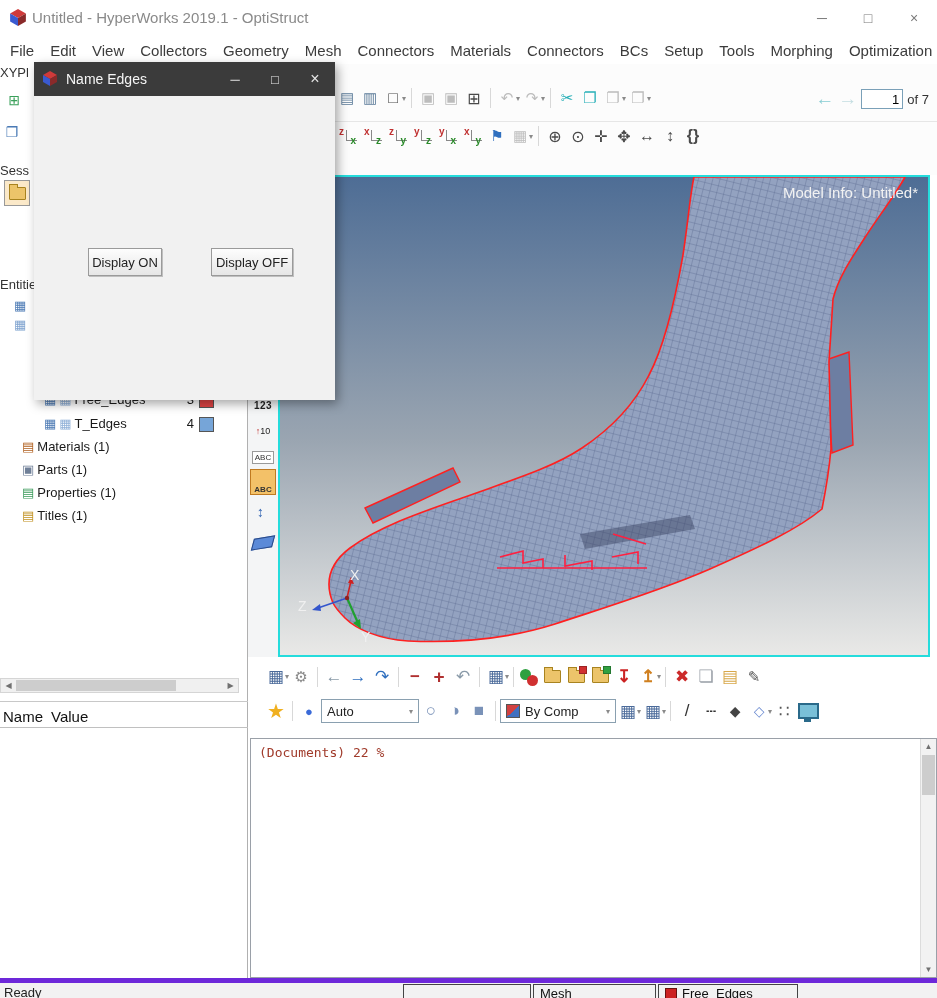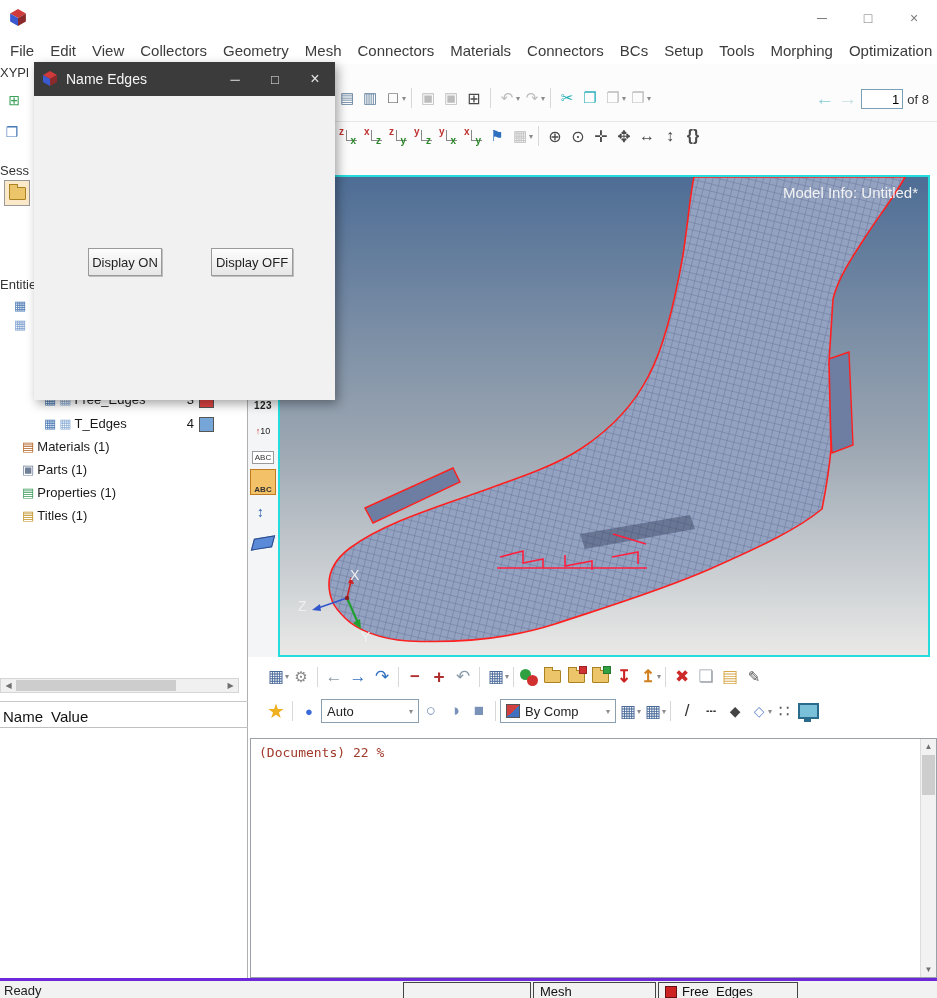--- a/index.html
+++ b/index.html
@@ -99,21 +99,21 @@
   .screen::after{content:"";position:absolute;left:4px;bottom:-5px;width:7px;height:3px;background:#2a6a8a;}
 
   
   .console{left:250px;top:738px;width:687px;height:240px;border:1px solid #9aa0a8;background:#fff;box-sizing:border-box;}
   .console-text{position:absolute;left:8px;top:6px;font-family:"DejaVu Sans Mono",monospace;font-size:13px;color:#a03a2a;white-space:pre;}
   .vscroll{position:absolute;right:0;top:0;width:16px;height:238px;background:#f2f2f2;border-left:1px solid #dcdcdc;box-sizing:border-box;}
   .vs-btn{position:absolute;left:0;width:15px;height:15px;display:flex;align-items:center;justify-content:center;font-size:8px;color:#707070;}
   .vs-thumb{position:absolute;left:1px;top:16px;width:13px;height:40px;background:#cdcdcd;}
 
   
-  .statusbar{left:0;top:978px;width:937px;height:20px;background:#f2f2f2;border-top:3px solid #6d28d9;box-sizing:border-box;}
+  .statusbar{left:0;top:978px;width:937px;height:20px;background:#f2f2f2;border-top:5px solid #6d28d9;box-sizing:border-box;}
   .ready{position:absolute;left:4px;top:0;line-height:19px;font-size:13px;color:#222;}
   .sbox{position:absolute;top:1px;height:19px;border:1px solid #444;background:#f2f2f2;box-sizing:border-box;
         display:flex;align-items:center;padding:0 6px;font-size:13px;color:#111;gap:5px;}
   .sb-swatch{width:10px;height:10px;background:#cc2222;border:1px solid #661111;flex:none;}
 
   
   .dialog{left:34px;top:62px;width:301px;height:338px;background:#f1f1f1;z-index:50;
           box-shadow:3px 4px 10px rgba(0,0,0,.35);}
   .dialog-tb{position:absolute;left:0;top:0;width:301px;height:34px;background:#3b3b3b;display:flex;align-items:center;padding-left:8px;box-sizing:border-box;}
   .dialog-title{color:#f5f5f5;font-size:14px;margin-left:8px;flex:1;}
@@ -123,20 +123,21 @@
 </style>
 </head>
 <body>
 
 <div class="abs titlebar">
   <svg class="abs app-logo" viewBox="0 0 16 16">
     <polygon points="8,0 15,4 8,8 1,4" fill="#d03a3a"></polygon>
     <polygon points="1,4 8,8 8,15 1,11" fill="#3a5ad0"></polygon>
     <polygon points="15,4 8,8 8,15 15,11" fill="#8a2a2a"></polygon>
   </svg>
+  <span class="abs title-text">Untitled - HyperWorks 2019.1 - OptiStruct</span>
   <div class="abs win-controls">
     <div class="win-btn">─</div>
     <div class="win-btn">□</div>
     <div class="win-btn">×</div>
   </div>
 </div>
 
 <div class="abs menubar">
   <span class="menu-item">File</span>
   <span class="menu-item">Edit</span>
@@ -178,21 +179,21 @@
     <div class="ticon dis">❐</div>
     <span class="caret">▾</span>
     <div class="ticon dis">❐</div>
     <span class="caret">▾</span>
   </div>
 
   <div class="abs nav-area">
     <span class="nav-arrow nav-back">←</span>
     <span class="nav-arrow nav-fwd">→</span>
     <input class="page-input" value="1" style="">
-    <span class="page-of">of 8</span>
+    <span class="page-of">of 7</span>
   </div>
 
   <div class="abs tbrow tbrow2">
     <div class="vicon">
       <span class="la">z</span>
       <span class="vaxis"></span>
       <span class="lb">x</span>
     </div>
     <div class="vicon">
       <span class="la">x</span>

